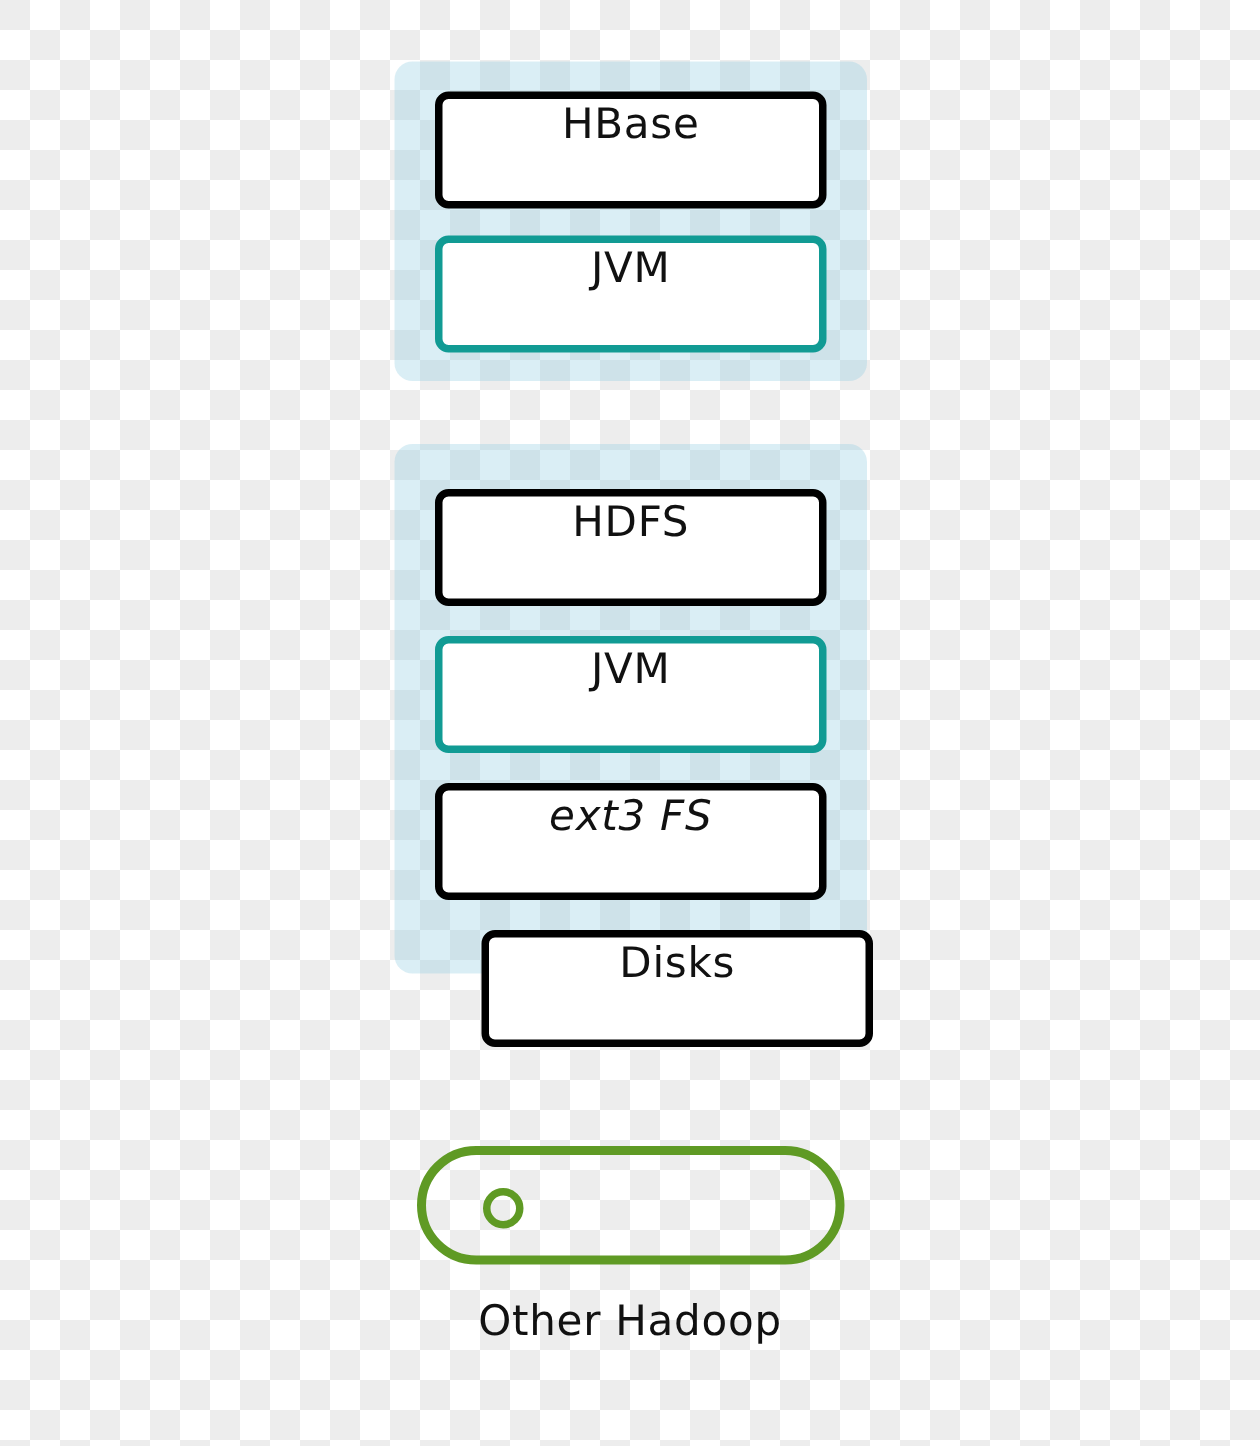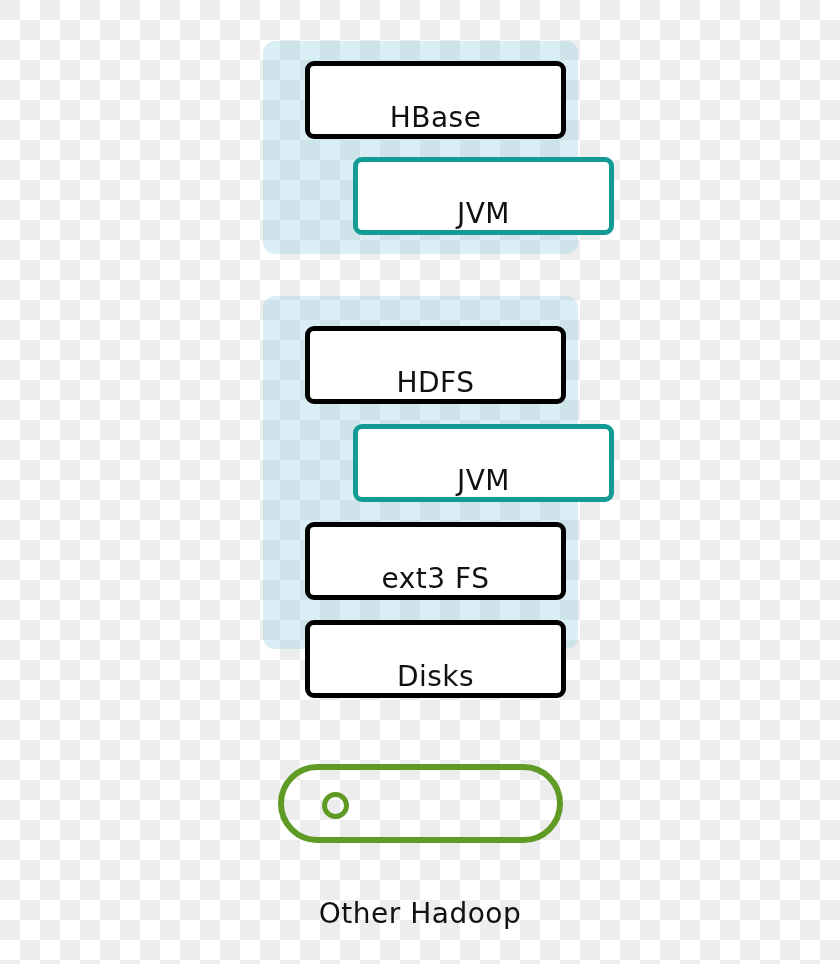--- a/index.html
+++ b/index.html
@@ -12,41 +12,41 @@
     background-size: 40px 40px;
     background-position: 20px 0, 0 20px;
     font-family: "DejaVu Sans", sans-serif;
   }
   .group {
     position: absolute; left: 263px; width: 315px;
     background: rgba(150, 205, 225, 0.35);
     border-radius: 12px;
   }
   .box {
-    position: absolute; left: 42px; width: 261px; height: 78px;
+    position: absolute; left: 27px; width: 261px; height: 78px;
     box-sizing: border-box;
     background: #ffffff;
     border: 5px solid #000000;
     border-radius: 9px;
-    display: flex; align-items: flex-end; justify-content: center;
+    display: flex; align-items: flex-start; justify-content: center;
     font-size: 28px; color: #111111; letter-spacing: 0.5px;
   }
-  .box.teal { border-color: #119b94; margin-left: 48px; }
+  .box.teal { border-color: #119b94; }
   .pill {
     position: absolute; left: 278px; top: 764px; width: 285px; height: 79px;
     box-sizing: border-box;
     border: 6px solid #5f9a24;
     border-radius: 40px;
   }
   .pill-dot {
     position: absolute; left: 38px; top: 22px; width: 27px; height: 27px;
     box-sizing: border-box; border: 5px solid #5f9a24; border-radius: 50%;
   }
   .caption {
-    position: absolute; left: 220px; width: 400px; top: 896px;
+    position: absolute; left: 220px; width: 400px; top: 863px;
     text-align: center; font-size: 28px; line-height: 36px; color: #111111;
     letter-spacing: 0.5px;
   }
 </style>
 </head>
 <body>
 
 <div class="group" style="top:41px; height:213px;">
   <div class="box" style="top:20px;">
     <span>HBase</span>
@@ -56,24 +56,24 @@
   </div>
 </div>
 
 <div class="group" style="top:296px; height:353px;">
   <div class="box" style="top:30px;">
     <span>HDFS</span>
   </div>
   <div class="box teal" style="top:128px;">
     <span>JVM</span>
   </div>
-  <div class="box" style="top:226px;">
+  <div class="box" style="top:226px;font-style:italic;">
     <span>ext3 FS</span>
   </div>
-  <div class="box" style="top:324px;">
+  <div class="box" style="top:324px;margin-left:31px;">
     <span>Disks</span>
   </div>
 </div>
 
 <div class="pill">
   <div class="pill-dot"></div>
 </div>
 
 <div class="caption">
   <div>Other Hadoop</div>

